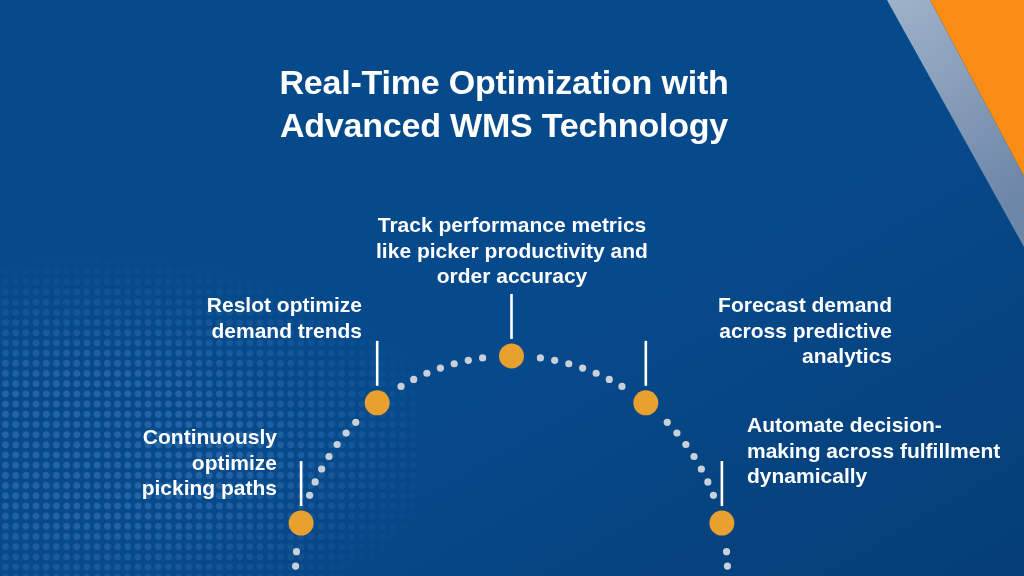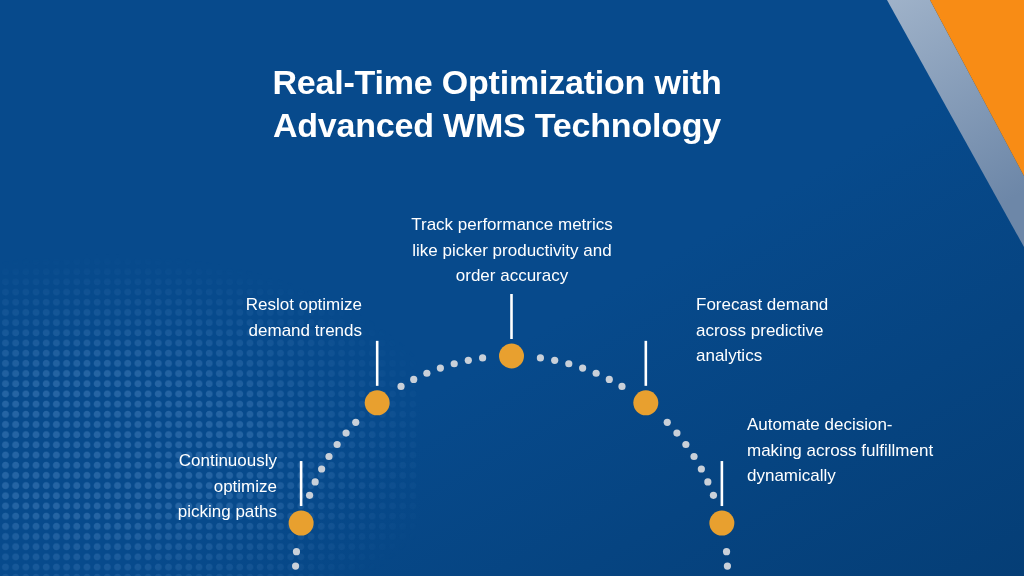--- a/index.html
+++ b/index.html
@@ -16,36 +16,36 @@
     background-image:radial-gradient(circle,var(--halftone_dot,#6098D257) 3.1px,transparent 3.9px);
     background-size:10.2px 10.2px;
     -webkit-mask-image:radial-gradient(ellipse 85% 60% at 28% 62%,#000 35%,transparent 95%);
     mask-image:radial-gradient(ellipse 85% 60% at 28% 62%,#000 35%,transparent 95%);
     pointer-events:none;
   }
   .corner-svg,.arc-svg{
     position:absolute;inset:0;width:1024px;height:576px;pointer-events:none;
   }
   .title{
-    position:absolute;top:61px;left:0;width:994px;
+    position:absolute;top:61px;left:7px;width:994px;
     text-align:center;margin:0;
     color:var(--title_text,#fff);
     font-size:34px;line-height:43px;font-weight:700;letter-spacing:-0.2px;
   }
   .title span{display:block;}
   .step-label{
     position:absolute;
     color:var(--label_text,#fff);
-    font-size:17px;line-height:25.5px;font-weight:400;
+    font-size:21px;line-height:25.5px;font-weight:700;
   }
   .step-label span{display:block;}
-  #label-1{right:747px;top:448px;width:230px;text-align:right;}
+  #label-1{right:747px;top:424px;width:230px;text-align:right;}
   #label-2{right:662px;top:292px;width:280px;text-align:right;}
   #label-3{left:359px;top:212px;width:306px;text-align:center;}
-  #label-4{left:696px;top:292px;width:250px;text-align:left;}
+  #label-4{left:642px;top:292px;width:250px;text-align:right;}
   #label-5{left:747px;top:412px;width:260px;text-align:left;}
 </style>
 </head>
 <body>
 
 <div class="stage">
 
   <div class="halftone"></div>
 
   <svg class="corner-svg" viewBox="0 0 1024 576" aria-hidden="true">

